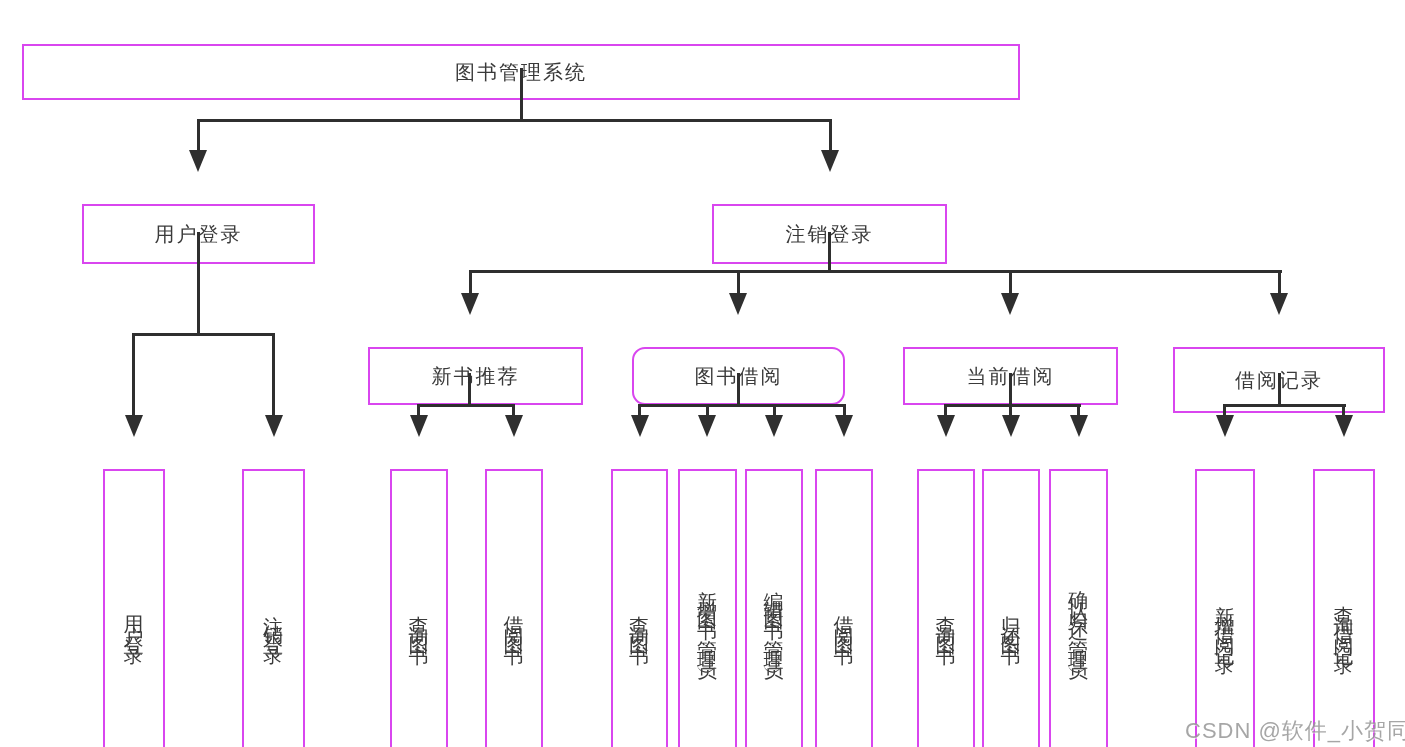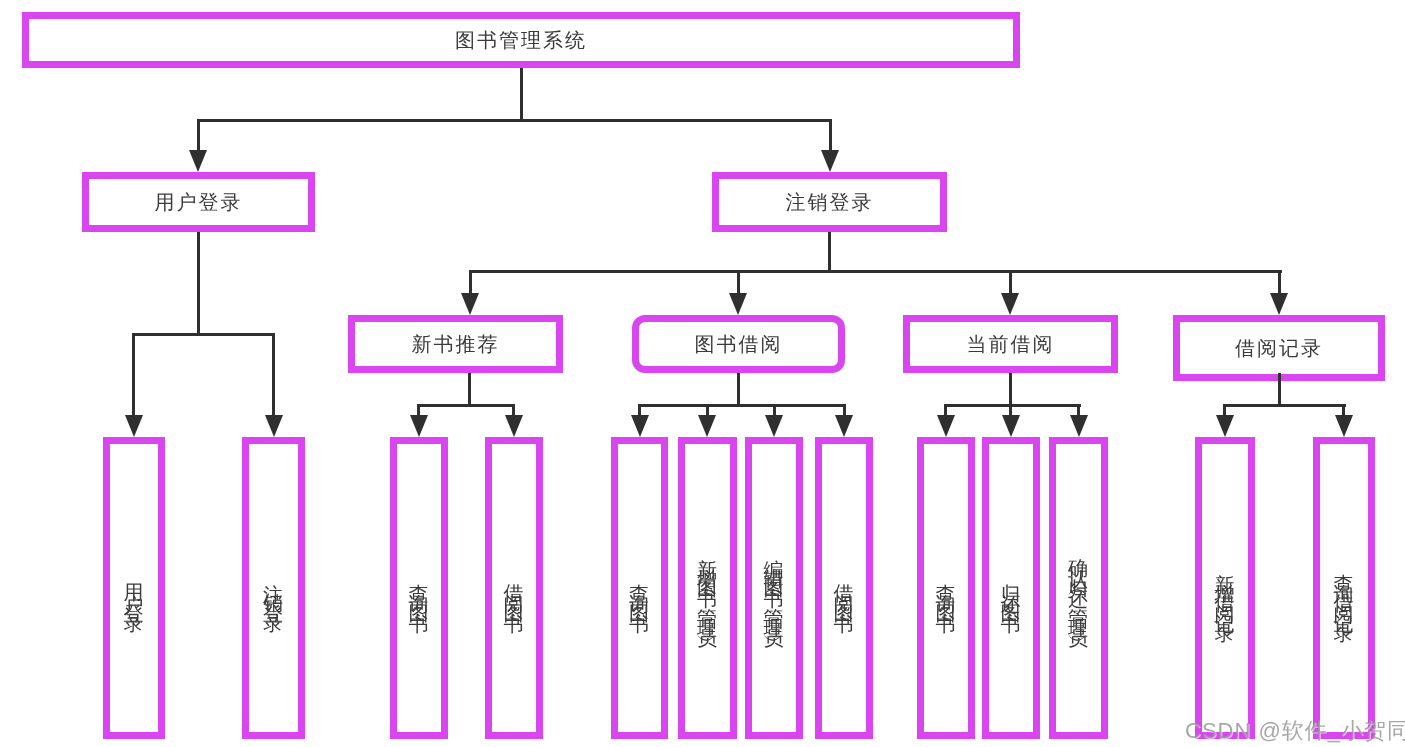--- a/index.html
+++ b/index.html
@@ -11,29 +11,30 @@
   #canvas {
     position: relative;
     width: 1405px;
     height: 747px;
     background: #ffffff;
     overflow: hidden;
   }
   .node {
     position: absolute;
     box-sizing: border-box;
-    border: 7px solid #d946ef;
+    border: 2px solid #d946ef;
     background: #ffffff;
     display: flex;
     align-items: center;
     justify-content: center;
     color: #3a3a3a;
     font-size: 20px;
     letter-spacing: 2px;
     white-space: nowrap;
+    margin-top: 32px;
   }
   .v-node {
     writing-mode: vertical-rl;
     text-orientation: mixed;
     letter-spacing: 10px;
     line-height: 1;
     font-size: 20px;
   }
   .line {
     position: absolute;
@@ -87,21 +88,21 @@
   <div class="line" style="left:469px; top:270px; width:813px; height:3px;"></div>
   <div class="line" style="left:469px; top:270px; width:3px; height:25px;"></div>
   <div class="arrow-down" style="left:461px; top:293px;"></div>
   <div class="line" style="left:737px; top:270px; width:3px; height:25px;"></div>
   <div class="arrow-down" style="left:729px; top:293px;"></div>
   <div class="line" style="left:1009px; top:270px; width:3px; height:25px;"></div>
   <div class="arrow-down" style="left:1001px; top:293px;"></div>
   <div class="line" style="left:1278px; top:270px; width:3px; height:25px;"></div>
   <div class="arrow-down" style="left:1270px; top:293px;"></div>
 
-  <div class="node" style="left:348px; top:315px; width:215px; height:58px;">新书推荐</div>
+  <div class="node" style="left:368px; top:315px; width:215px; height:58px;">新书推荐</div>
   <div class="node" style="left:632px; top:315px; width:213px; height:58px;border-radius:13px;">图书借阅</div>
   <div class="node" style="left:903px; top:315px; width:215px; height:58px;">当前借阅</div>
   <div class="node" style="left:1173px; top:315px; width:212px; height:66px;">借阅记录</div>
 
   <div class="line" style="left:468px; top:373px; width:3px; height:33px;"></div>
   <div class="line" style="left:417px; top:404px; width:98px; height:3px;"></div>
   <div class="line" style="left:417px; top:404px; width:3px; height:13px;"></div>
   <div class="arrow-down" style="left:410px; top:415px;"></div>
   <div class="line" style="left:512px; top:404px; width:3px; height:13px;"></div>
   <div class="arrow-down" style="left:505px; top:415px;"></div>

